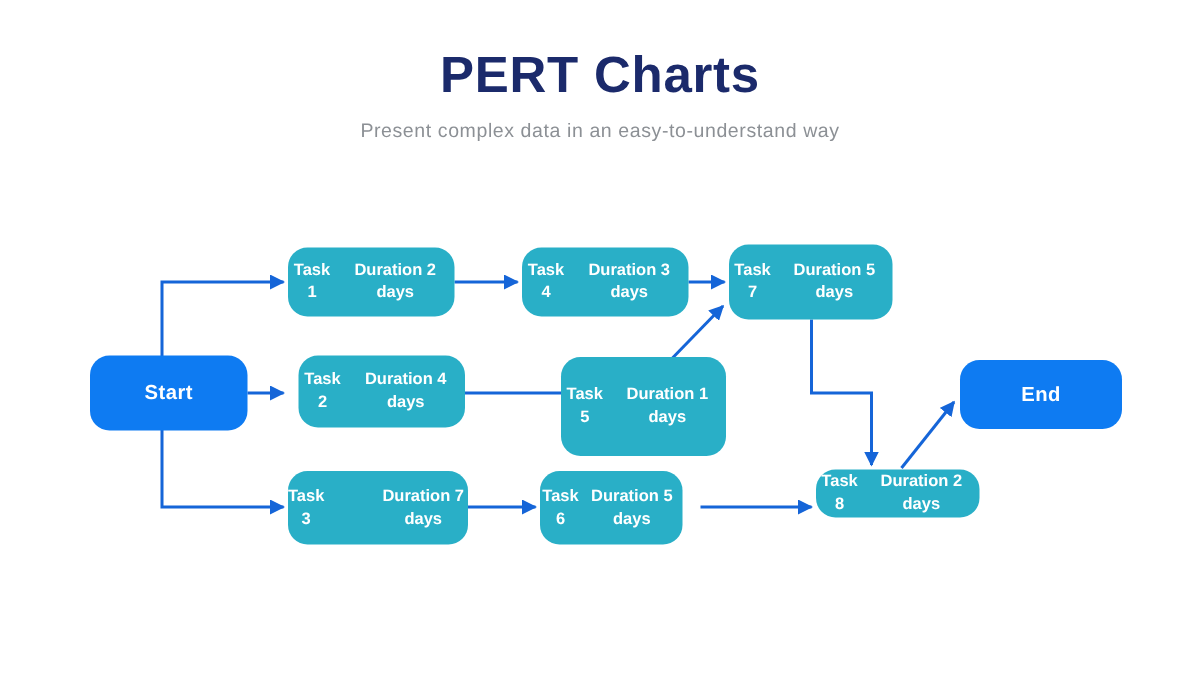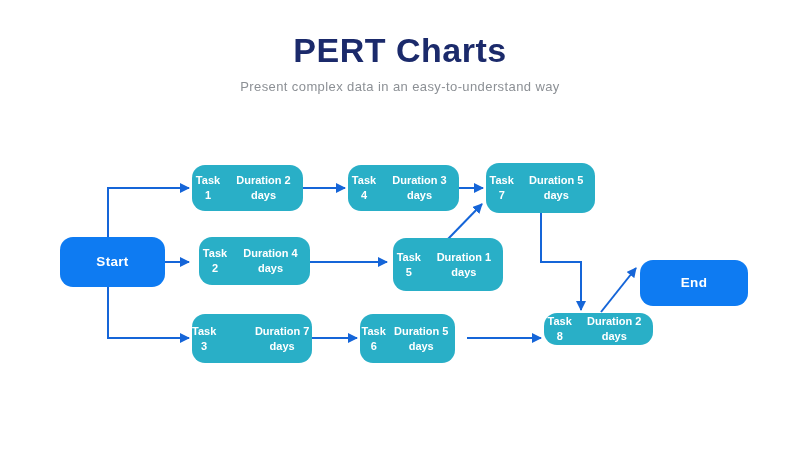--- a/index.html
+++ b/index.html
@@ -39,22 +39,22 @@
     display:flex;flex-direction:row;align-items:center;justify-content:center;
     text-align:center;line-height:1.35;
   }
   .task{background:var(--node_teal);font-size:11px;}
   .terminal{background:var(--node_blue);font-size:13.5px;letter-spacing:0.3px;}
   .n-start{left:60px;top:237px;width:105px;height:50px;}
   .n-t1{left:192px;top:165px;width:111px;height:46px;}
   .n-t4{left:348px;top:165px;width:111px;height:46px;}
   .n-t7{left:486px;top:163px;width:109px;height:50px;border-radius:13px;}
   .n-t2{left:199px;top:237px;width:111px;height:48px;}
-  .n-t5{left:393px;top:238px;width:110px;height:53px;}
-  .n-end{left:640px;top:240px;width:108px;height:46px;margin-top:20px;}
+  .n-t5{left:374px;top:238px;width:110px;height:66px;}
+  .n-end{left:640px;top:240px;width:108px;height:46px;}
   .n-t3{left:192px;top:314px;width:120px;height:49px;gap:36px;}
   .n-t6{left:360px;top:314px;width:95px;height:49px;}
   .n-t8{left:544px;top:313px;width:109px;height:32px;}
 </style>
 </head>
 <body>
 
 <div class="stage">
 
   <h1 class="page-title">PERT Charts</h1>

